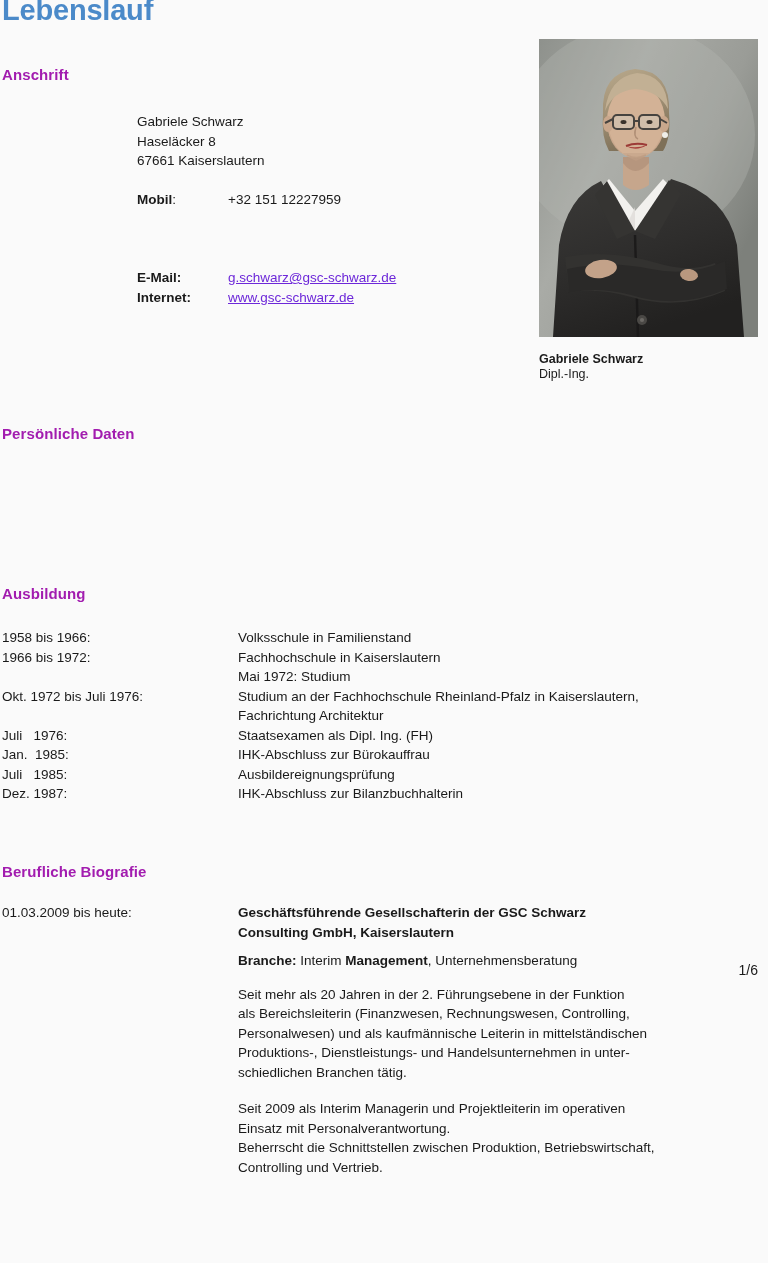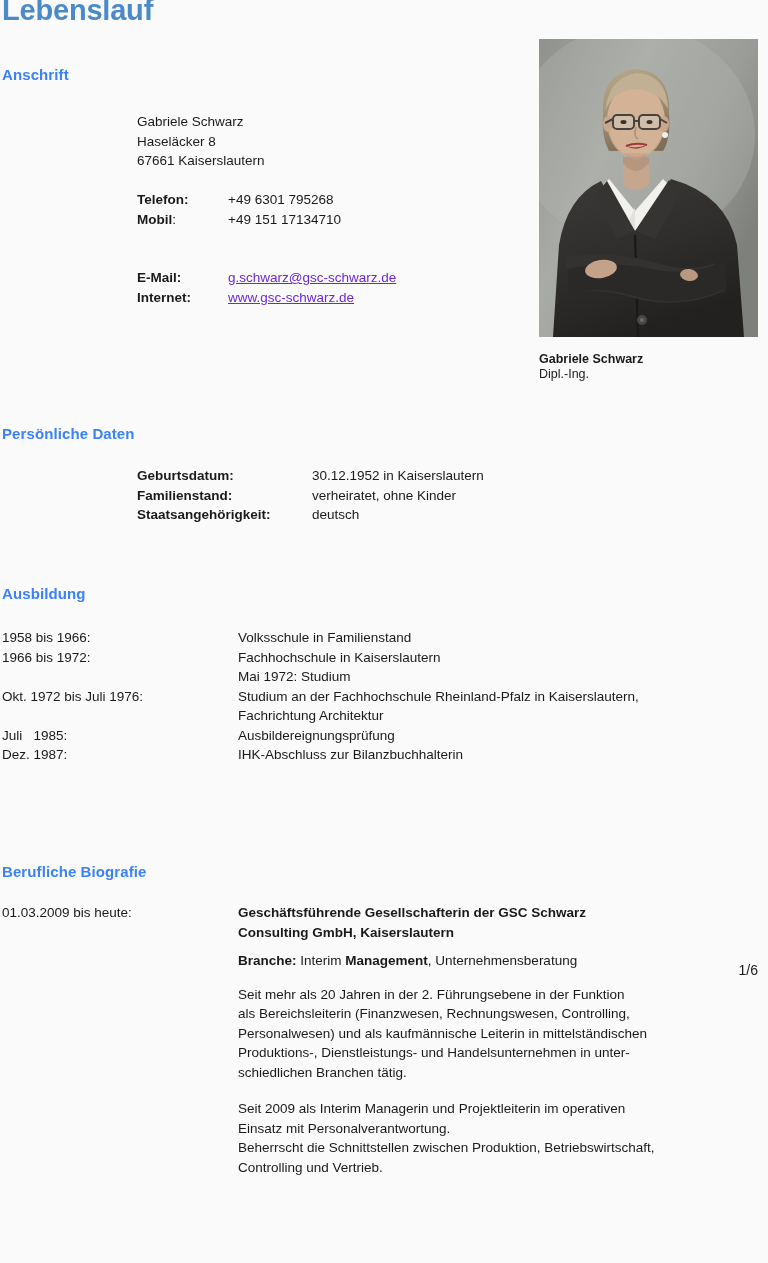--- a/index.html
+++ b/index.html
@@ -32,21 +32,21 @@
     font-size: 29px;
     font-weight: bold;
     color: #4b8ac9;
     letter-spacing: -0.2px;
   }
   .section-heading {
     position: absolute;
     left: 2px;
     font-size: 15px;
     font-weight: bold;
-    color: #3b82f6;
+    color: #a21caf;
     letter-spacing: 0.1px;
   }
   #h-anschrift  { top: 66px; }
   #h-personal   { top: 425px; }
   #h-ausbildung { top: 585px; text-align: center; }
   #h-beruf      { top: 863px; }
 
   
   .photo-wrap {
     position: absolute;
@@ -189,26 +189,22 @@
 
   <div class="doc-title">Lebenslauf</div>
 
   <div class="section-heading" id="h-anschrift">Anschrift</div>
 
   <div class="addr-lines">Gabriele Schwarz<br>Haseläcker 8<br>67661 Kaiserslautern</div>
 
   <table class="contact-table">
     <tbody>
       <tr>
-        <td class="lbl">Telefon:</td>
-        <td class="val">+49 6301 795268</td>
-      </tr>
-      <tr>
         <td class="lbl"><span>Mobil</span><span class="colon-normal">:</span></td>
-        <td class="val">+49 151 17134710</td>
+        <td class="val">+32 151 12227959</td>
       </tr>
     </tbody>
   </table>
 
   <table class="web-table">
     <tbody>
       <tr>
         <td class="lbl">E-Mail:</td>
         <td>
           <a href="#">g.schwarz@gsc-schwarz.de</a>
@@ -307,36 +303,20 @@
     </svg>
   </div>
 
   <div class="photo-caption">
     <span class="cap-name">Gabriele Schwarz</span>
     <span class="cap-deg">Dipl.-Ing.</span>
   </div>
 
   <div class="section-heading" id="h-personal">Persönliche Daten</div>
 
-  <table class="personal-table">
-    <tbody>
-      <tr>
-        <td class="lbl">Geburtsdatum:</td>
-        <td>30.12.1952 in Kaiserslautern</td>
-      </tr>
-      <tr>
-        <td class="lbl">Familienstand:</td>
-        <td>verheiratet, ohne Kinder</td>
-      </tr>
-      <tr>
-        <td class="lbl">Staatsangehörigkeit:</td>
-        <td>deutsch</td>
-      </tr>
-    </tbody>
-  </table>
 
   <div class="section-heading" id="h-ausbildung">Ausbildung</div>
 
   <table class="edu-table">
     <tbody>
       <tr>
         <td class="date">1958 bis 1966:</td>
         <td class="desc">
           <span>Volksschule in Familienstand</span>
         </td>
@@ -346,20 +326,32 @@
         <td class="desc">
           <span>Fachhochschule in Kaiserslautern</span>
           <span class="sub">Mai 1972: Studium</span>
         </td>
       </tr>
       <tr>
         <td class="date">Okt. 1972 bis Juli 1976:</td>
         <td class="desc">
           <span>Studium an der Fachhochschule Rheinland-Pfalz in Kaiserslautern,</span>
           <span class="sub">Fachrichtung Architektur</span>
+        </td>
+      </tr>
+      <tr>
+        <td class="date">Juli   1976:</td>
+        <td class="desc">
+          <span>Staatsexamen als Dipl. Ing. (FH)</span>
+        </td>
+      </tr>
+      <tr>
+        <td class="date">Jan.  1985:</td>
+        <td class="desc">
+          <span>IHK-Abschluss zur Bürokauffrau</span>
         </td>
       </tr>
       <tr>
         <td class="date">Juli   1985:</td>
         <td class="desc">
           <span>Ausbildereignungsprüfung</span>
         </td>
       </tr>
       <tr>
         <td class="date">Dez. 1987:</td>

